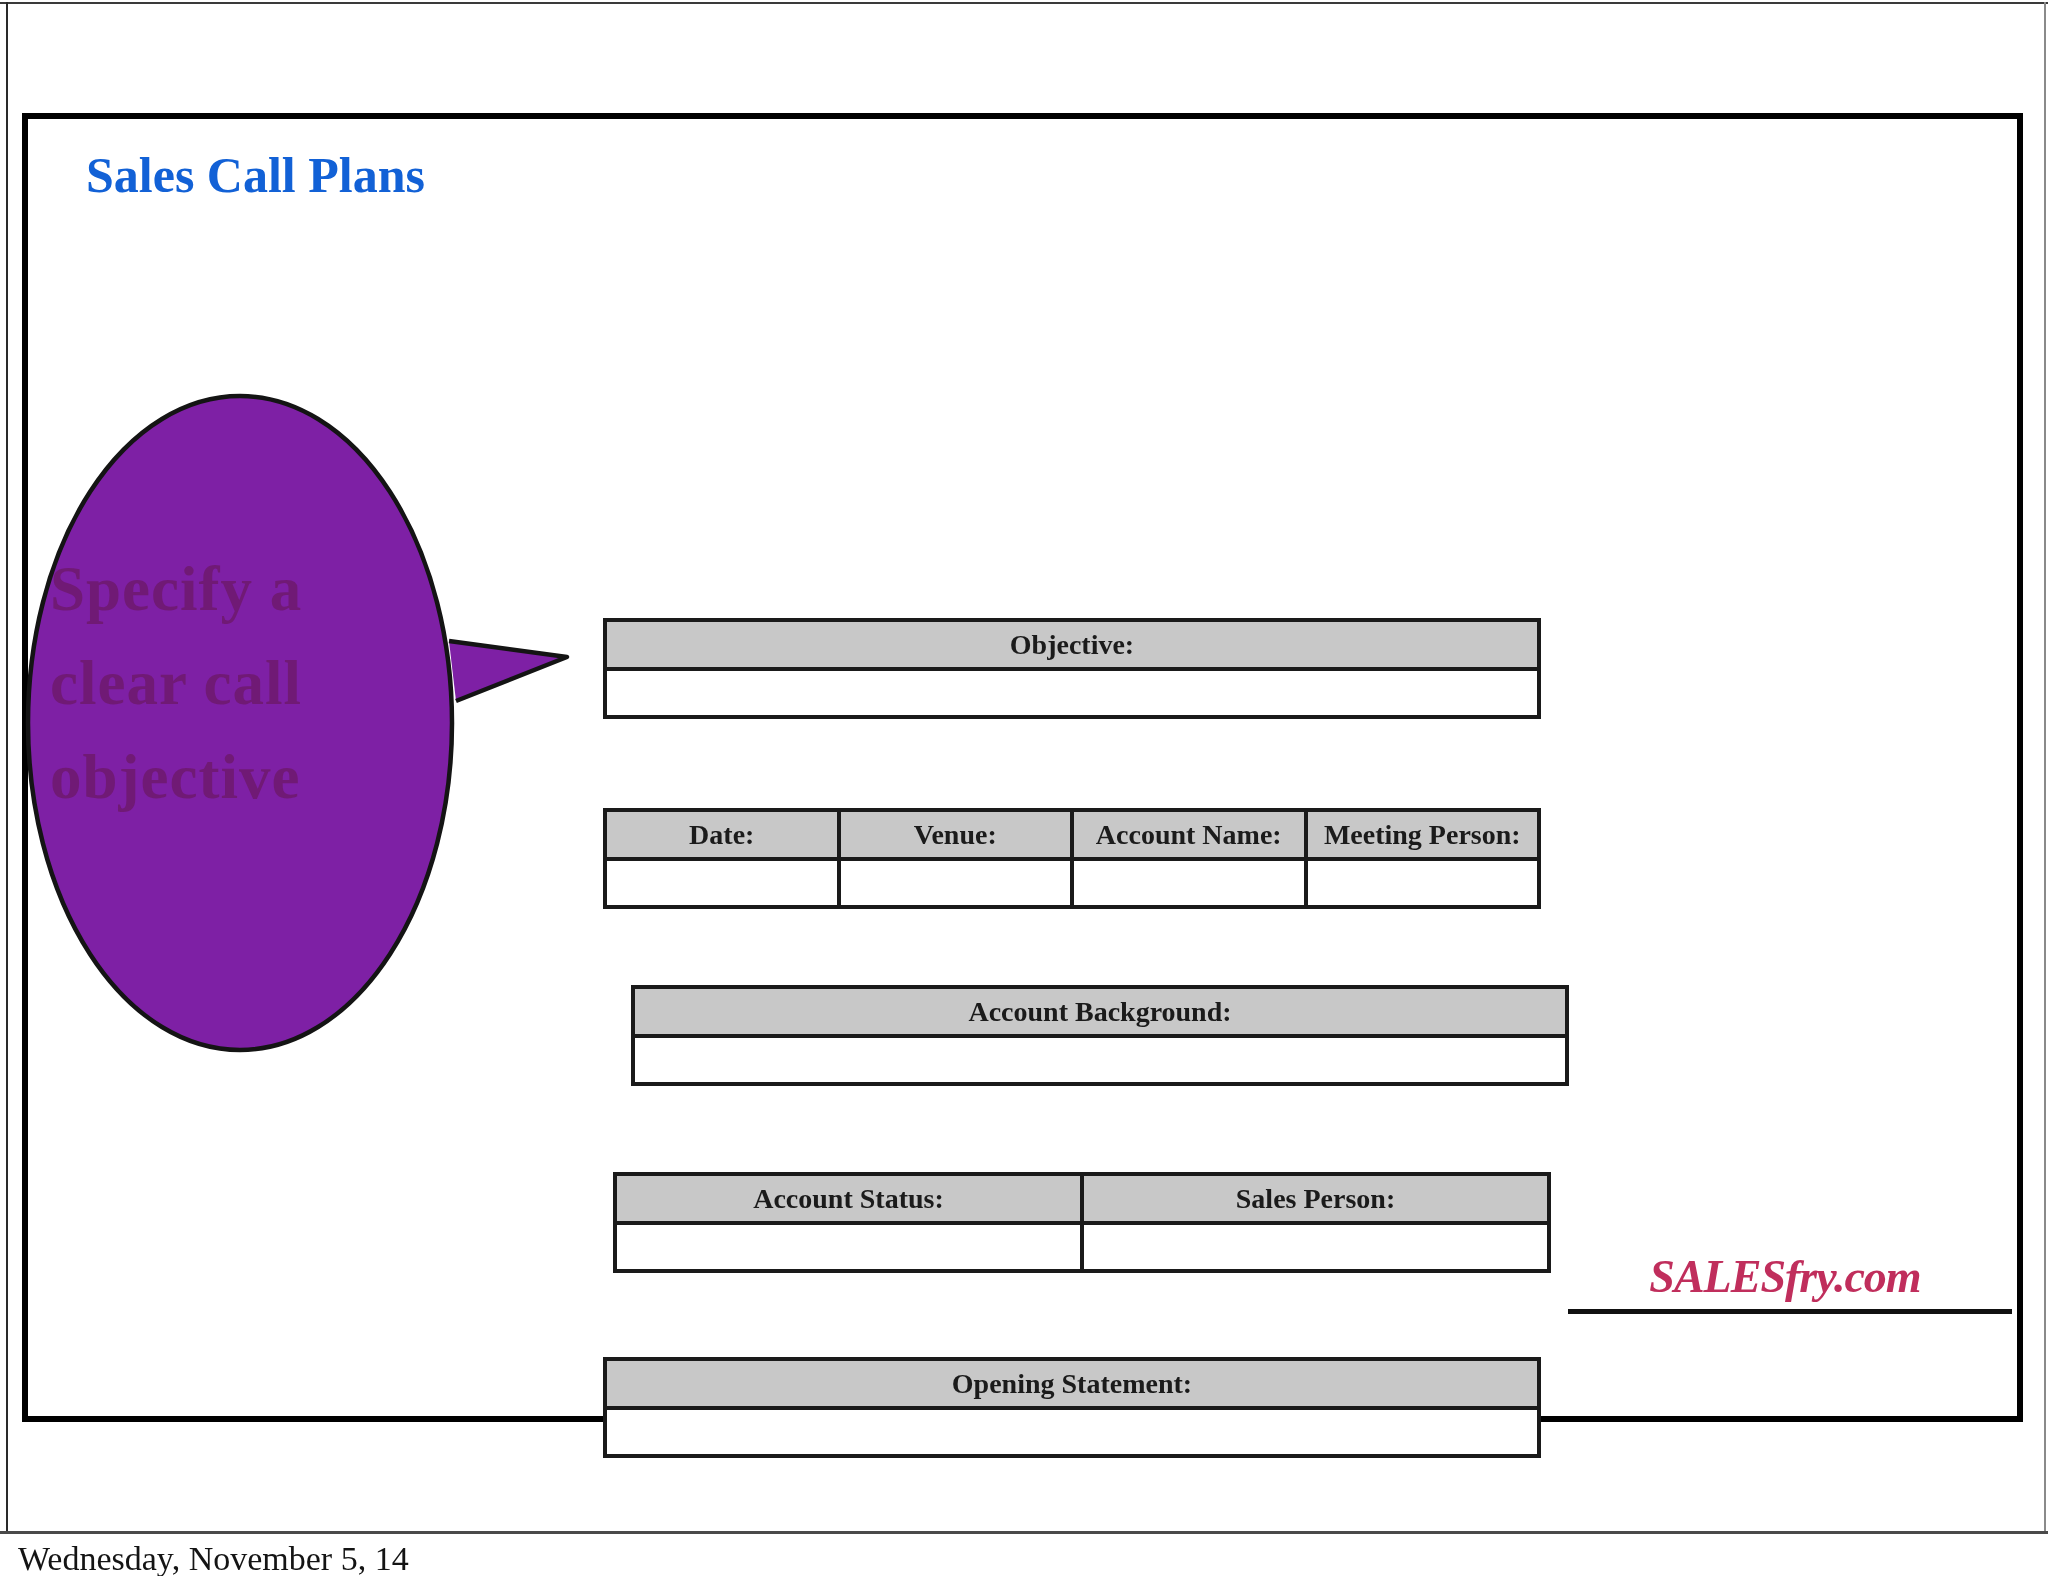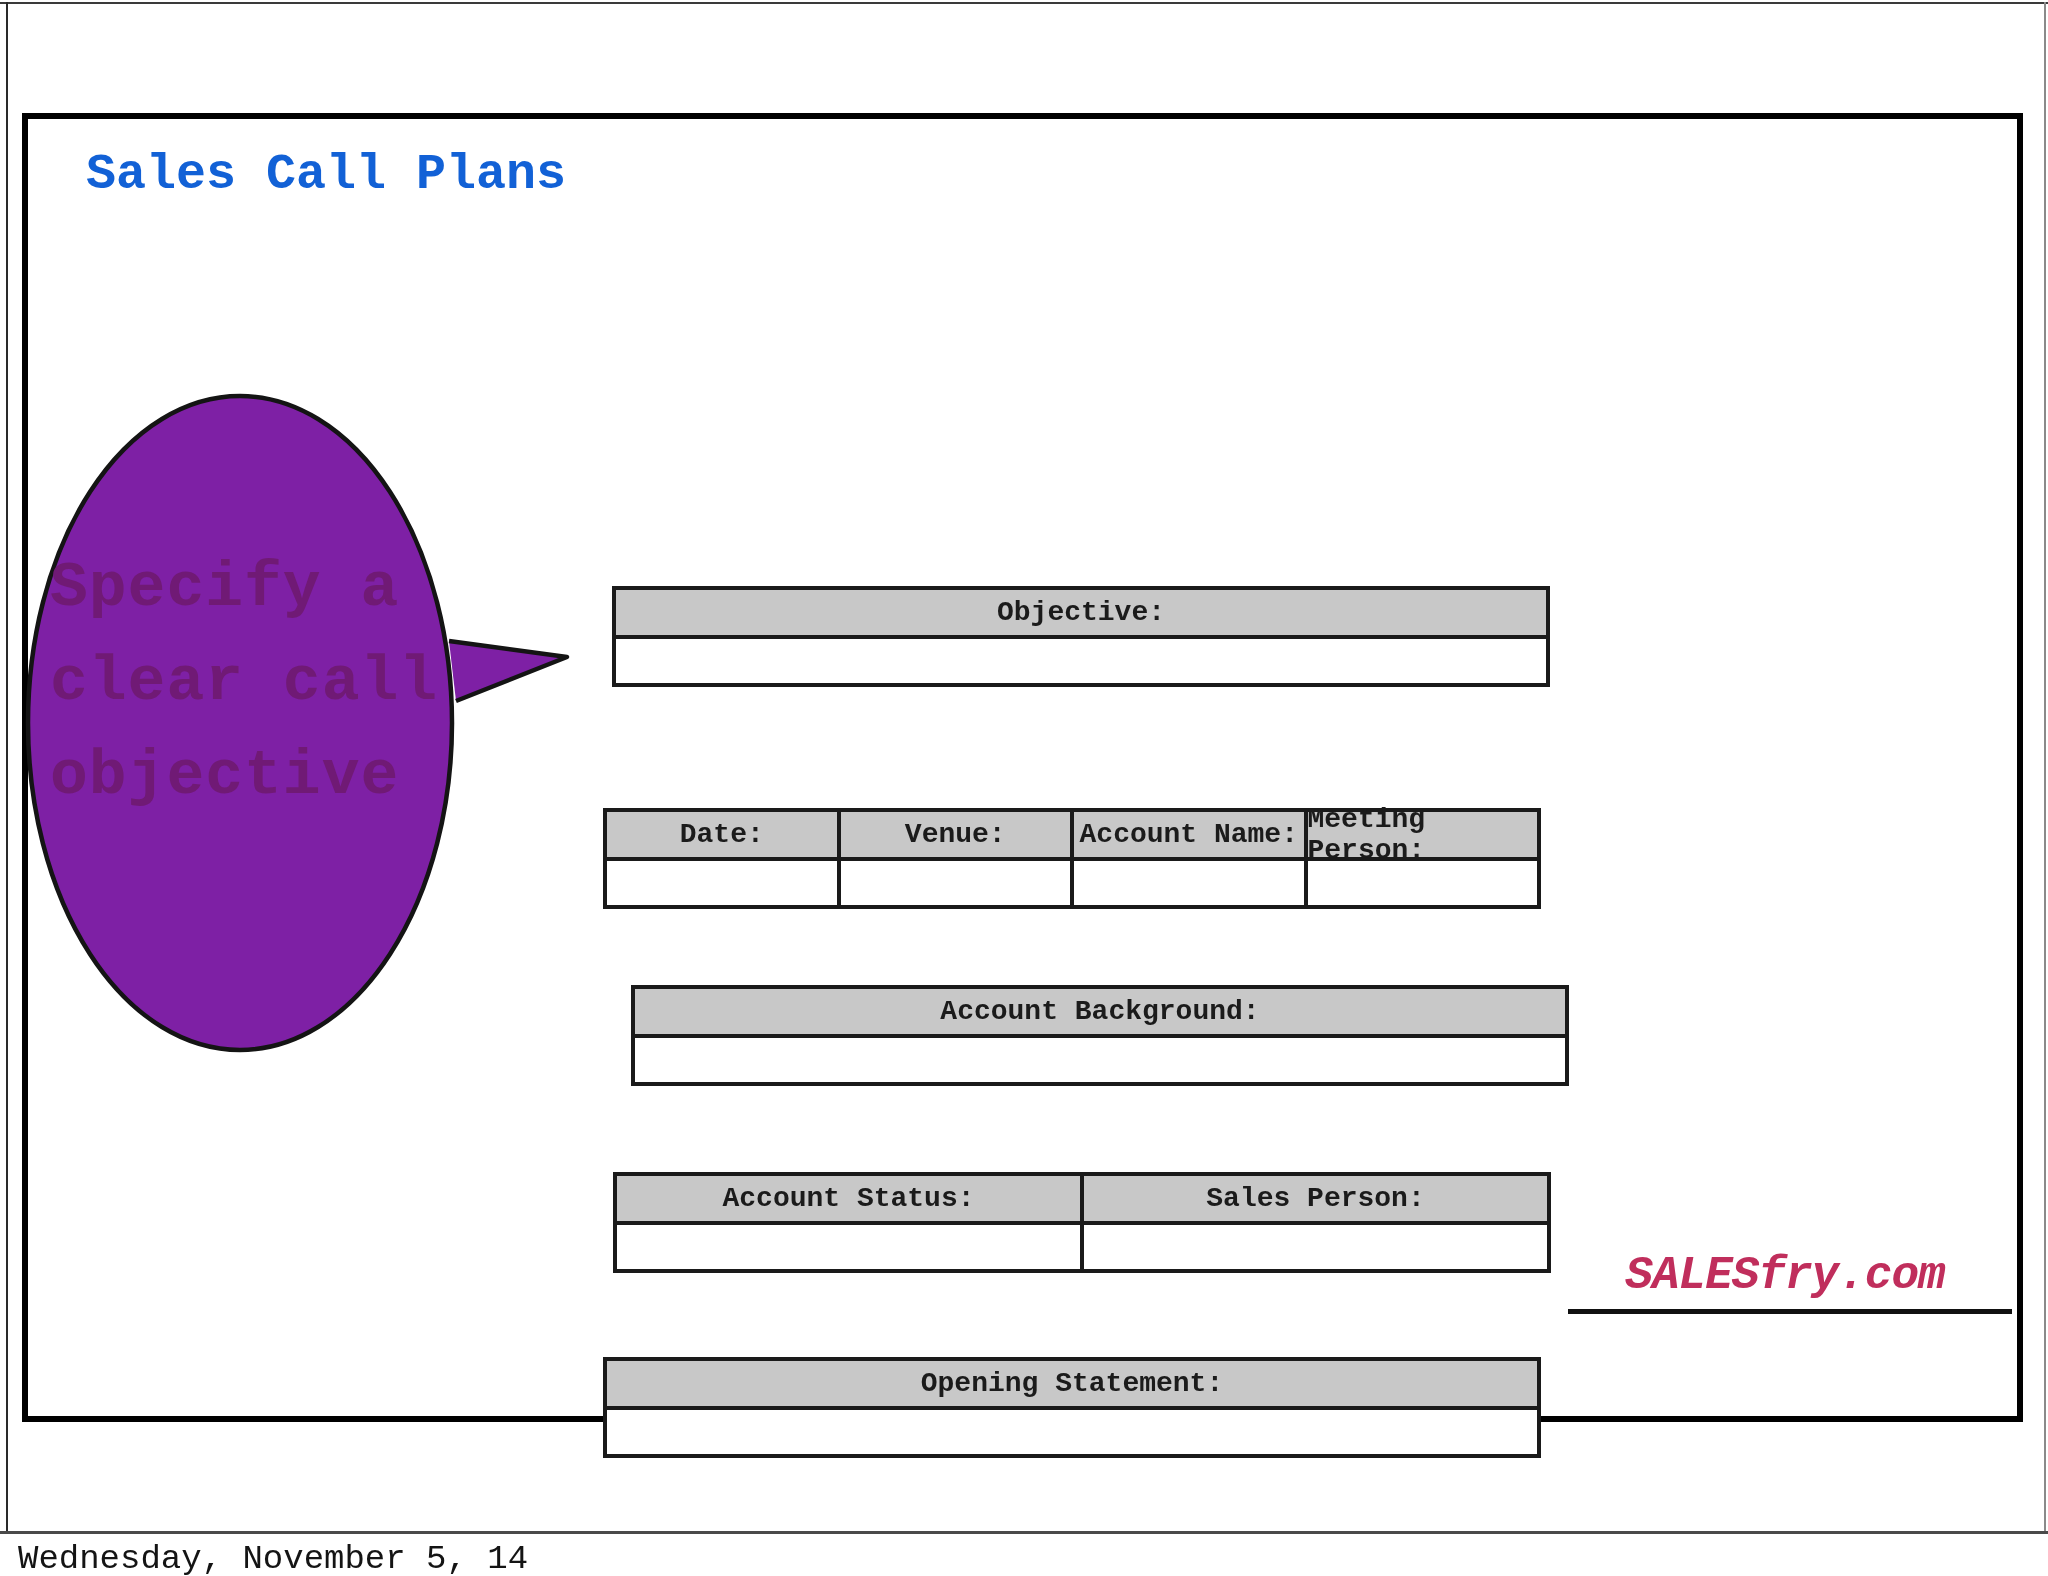--- a/index.html
+++ b/index.html
@@ -1,18 +1,18 @@
 <!DOCTYPE html>
 <html><head>
 <meta charset="utf-8">
 <style>
   html,body{margin:0;padding:0;background:#ffffff;}
   #canvas{
     position:relative;width:2048px;height:1576px;background:#ffffff;
-    font-family:Liberation Mono, monospace;overflow:hidden;
+    font-family:Liberation Serif, serif;overflow:hidden;
   }
   
   .chrome-top{position:absolute;left:0;top:2px;width:2048px;height:2px;background:#3a3a3a;}
   .chrome-left{position:absolute;left:6px;top:2px;width:2px;height:1531px;background:#2a2a2a;}
   .chrome-right{position:absolute;left:2044px;top:2px;width:2px;height:1531px;background:#8a8a8a;}
   .footer-line{position:absolute;left:0;top:1531px;width:2048px;height:3px;background:#4a4a4a;}
   
   .slide-border{position:absolute;left:22px;top:113px;width:2001px;height:1309px;
     border:6px solid #000;box-sizing:border-box;background:transparent;z-index:1;}
   
@@ -26,21 +26,21 @@
   
   .tbl{position:absolute;left:603px;width:938px;background:#ffffff;
     border:4px solid #1a1a1a;box-sizing:border-box;z-index:3;}
   .tbl-head{display:flex;background:#c8c8c8;border-bottom:4px solid #1a1a1a;height:45px;}
   .tbl-head .cell{flex:1;display:flex;align-items:center;justify-content:center;
     font-weight:700;font-size:28px;color:#1b1b1b;border-right:4px solid #1a1a1a;box-sizing:border-box;}
   .tbl-head .cell:last-child{border-right:none;}
   .tbl-body{display:flex;height:44px;background:#ffffff;}
   .tbl-body .cell{flex:1;border-right:4px solid #1a1a1a;box-sizing:border-box;}
   .tbl-body .cell:last-child{border-right:none;}
-  .tbl-objective{top:586px;margin-left:9px;}
+  .tbl-objective{top:618px;}
   .tbl-meeting{top:808px;}
   .tbl-background{top:985px;margin-left:28px;}
   .tbl-status{top:1172px;margin-left:10px;}
   .tbl-opening{top:1357px;}
   
   .logo{position:absolute;left:1560px;top:1250px;width:450px;text-align:center;
     font-size:46px;font-weight:700;font-style:italic;color:#c02e5c;z-index:3;
     letter-spacing:-1px;white-space:nowrap;}
   .logo-underline{position:absolute;left:1568px;top:1309px;width:444px;height:5px;background:#111;z-index:3;}
   

